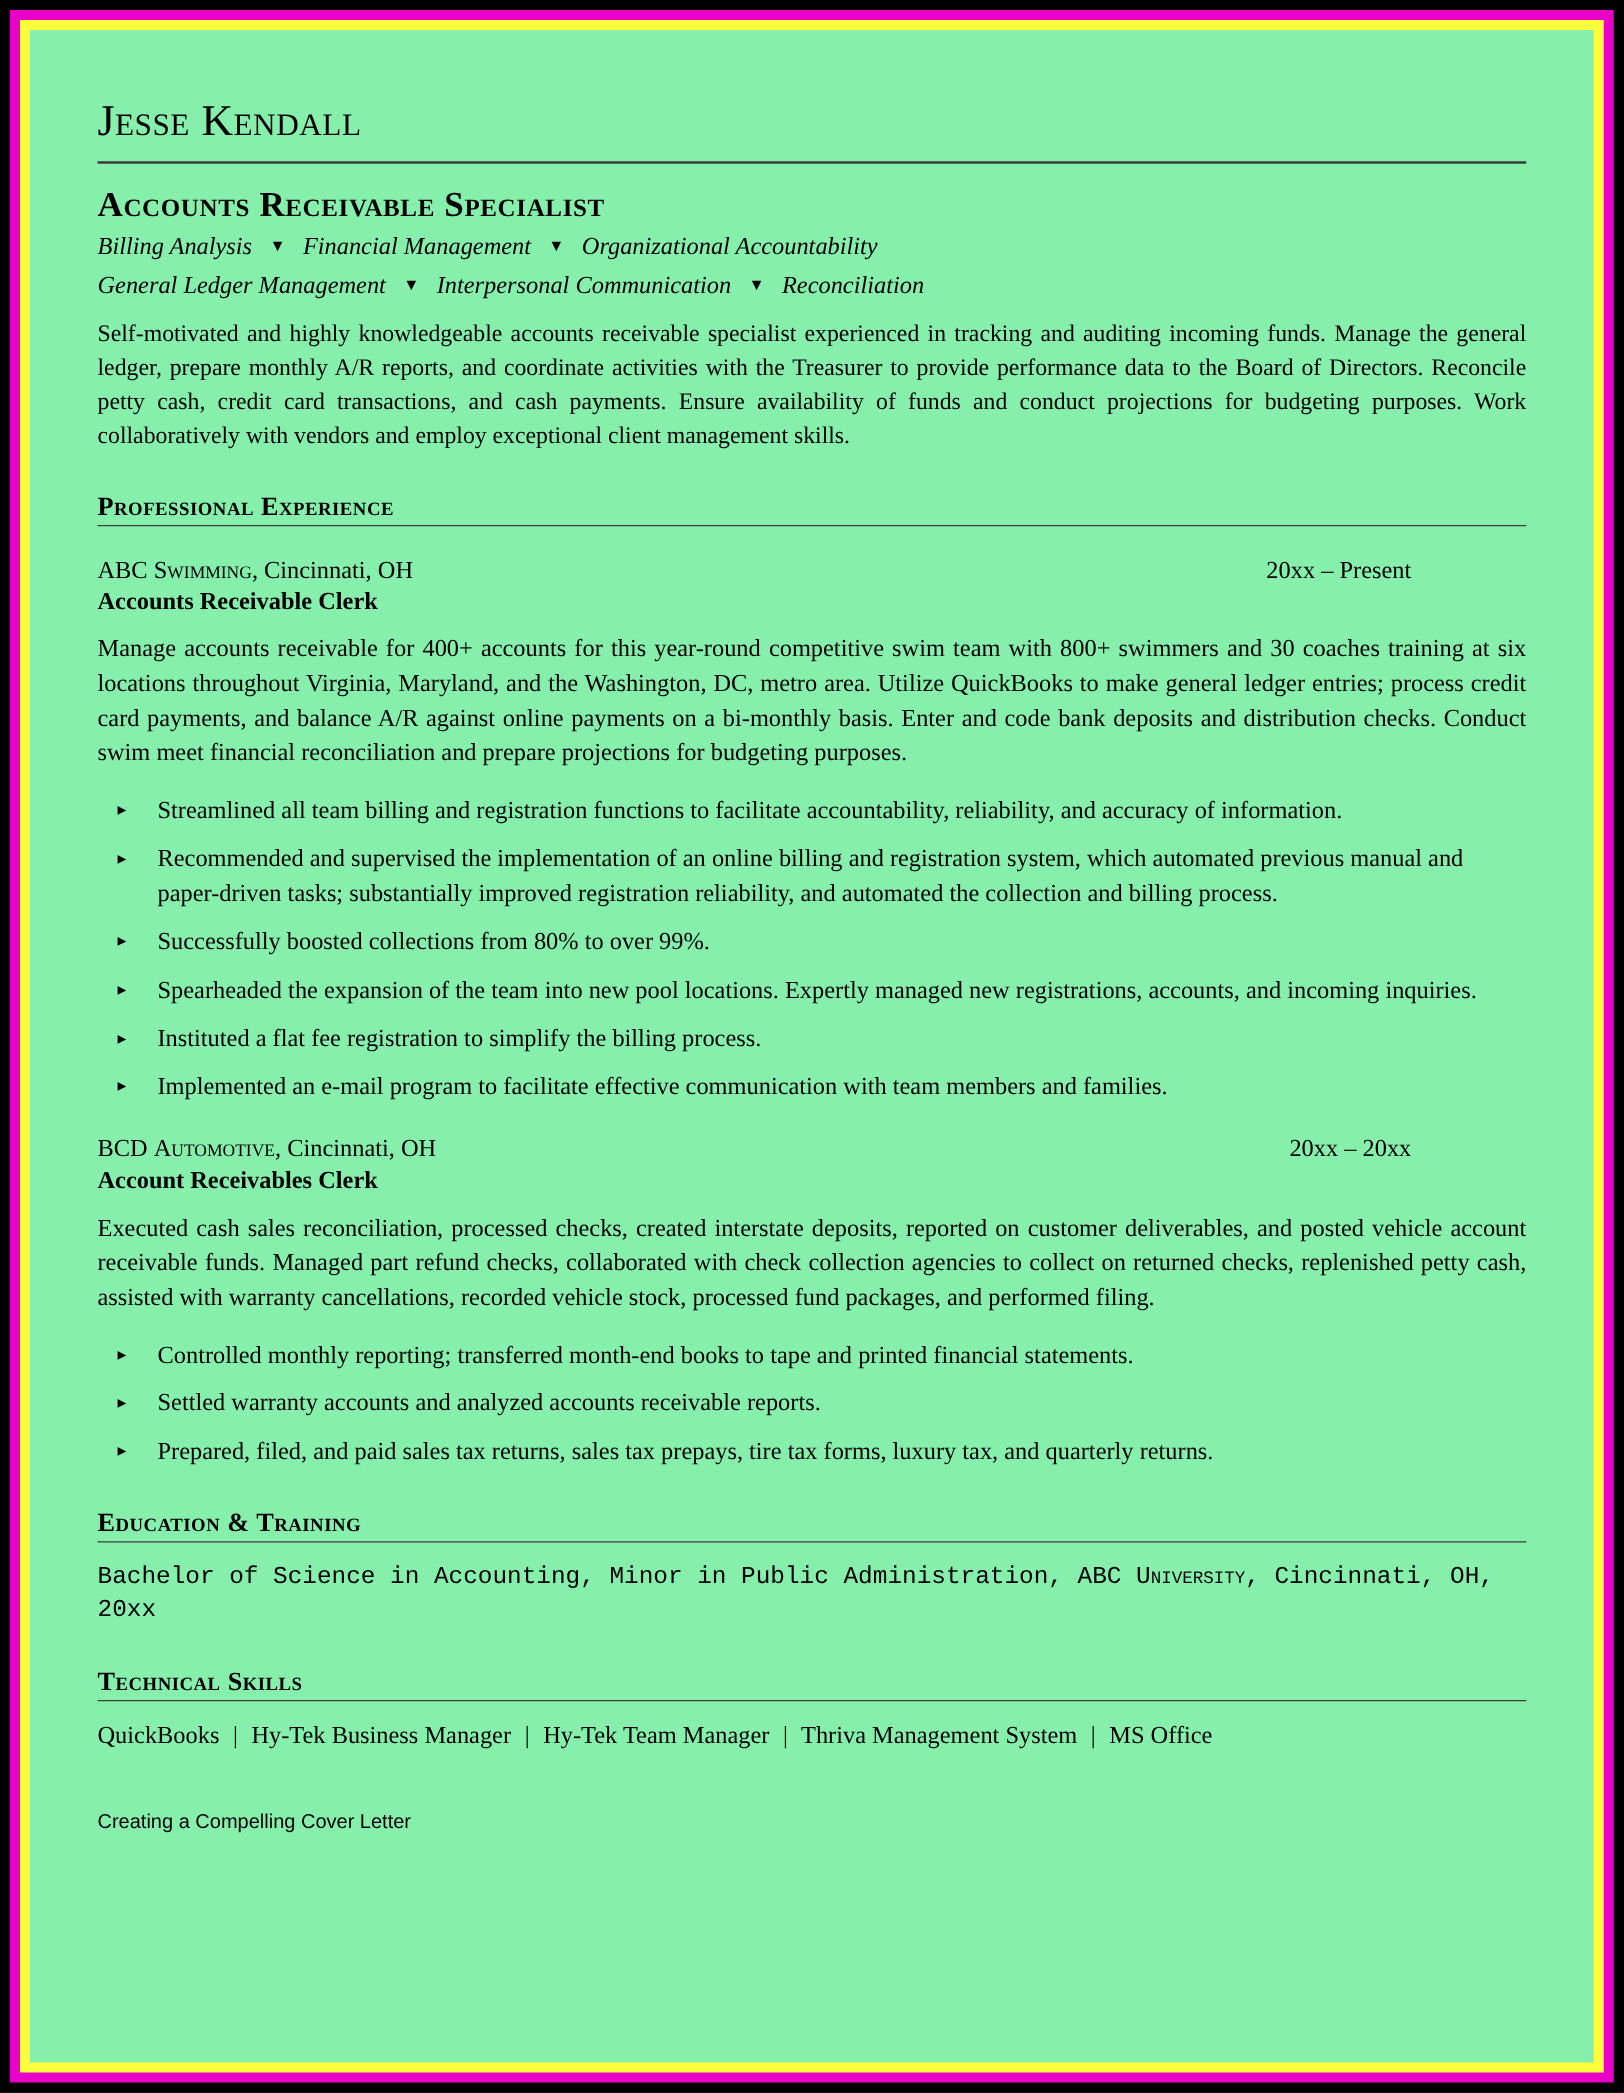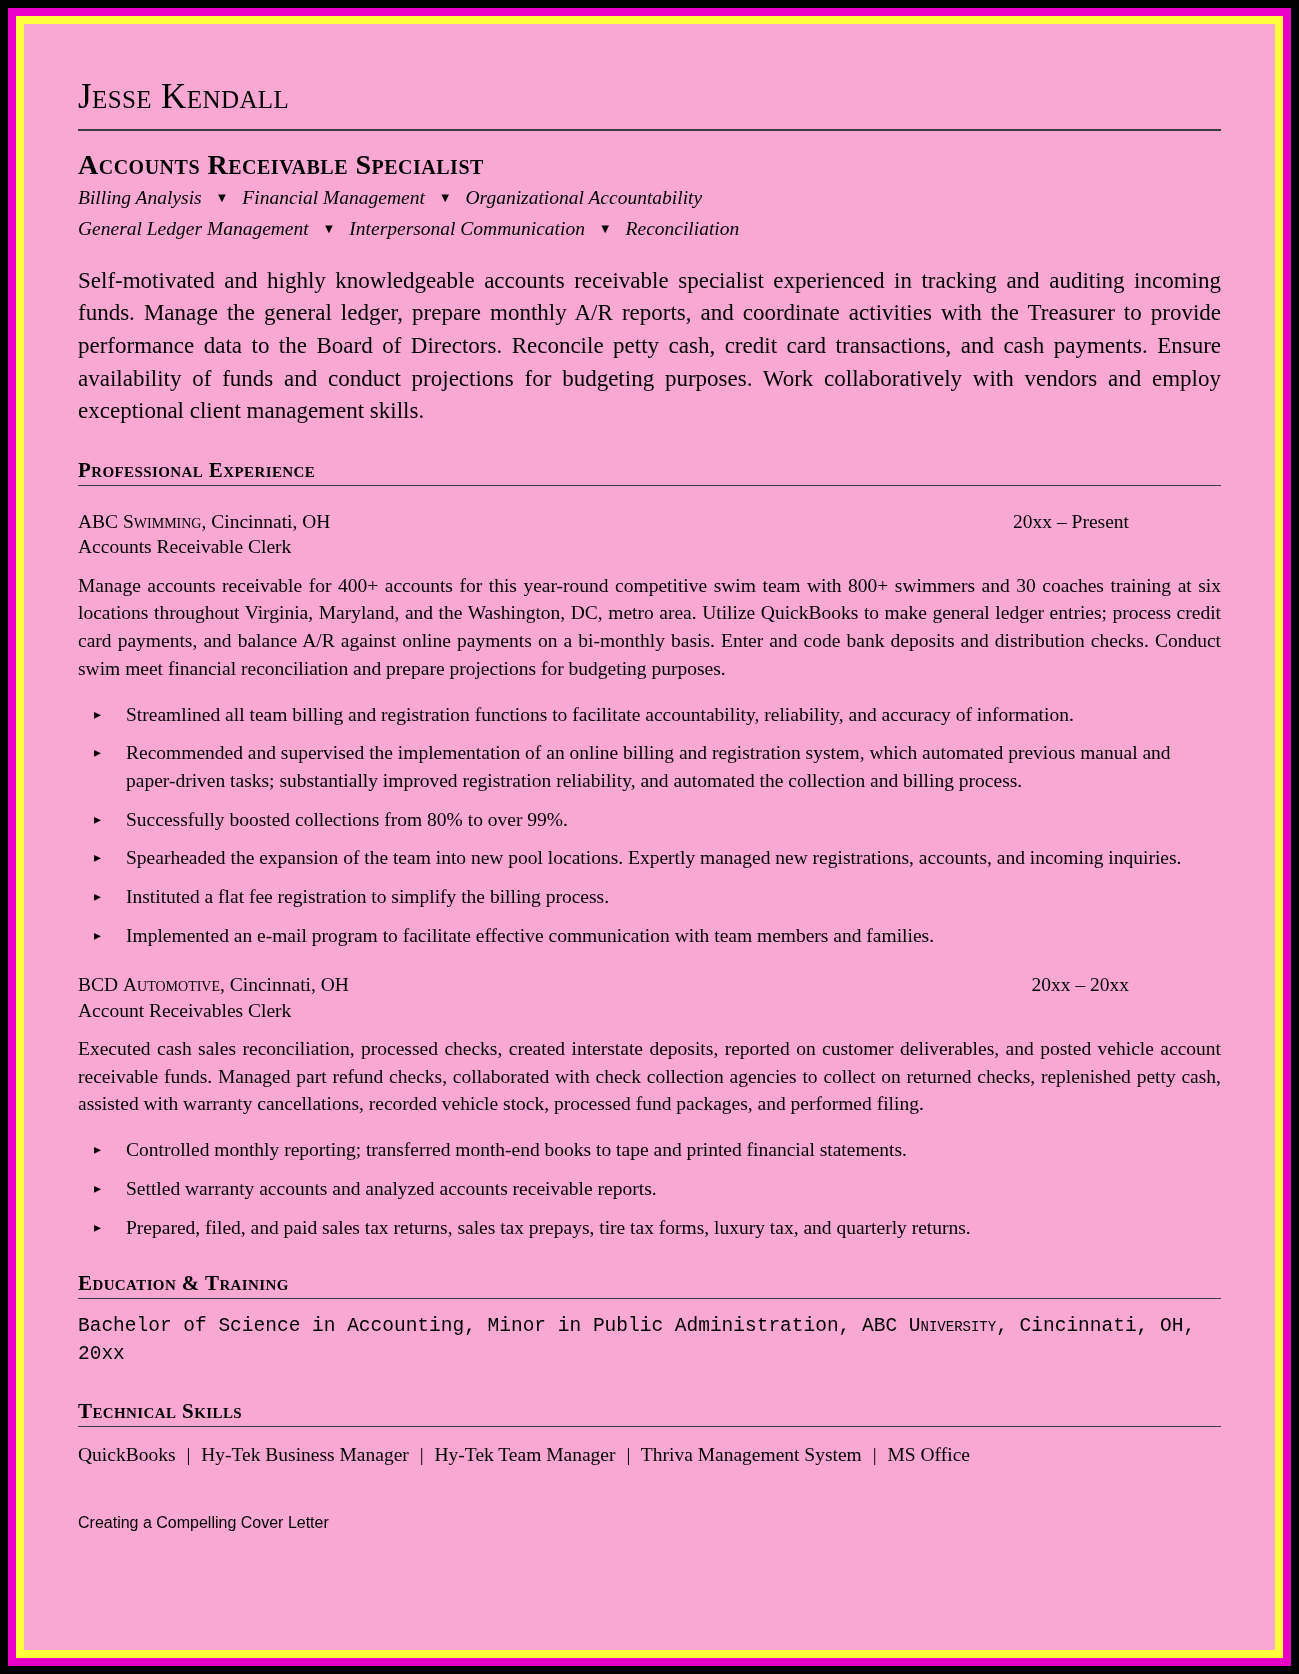--- a/index.html
+++ b/index.html
@@ -31,21 +31,21 @@
   #frame-yellow {
     position: absolute;
     left: 8px; top: 8px;
     right: 8px; bottom: 8px;
     background: #ffff3d;
   }
   #page {
     position: absolute;
     left: 8px; top: 8px;
     right: 8px; bottom: 8px;
-    background: #f9a8d4;
+    background: #86efac;
     overflow: hidden;
   }
 
   
   .sheet {
     position: absolute;
     left: 0; top: 0;
     width: 100%;
     height: 100%;
     padding: 55px 54px 0 54px;
@@ -97,24 +97,24 @@
   }
   .kw-sep {
     font-style: normal;
     font-size: 13px;
     padding: 0 9px;
     vertical-align: 2px;
   }
 
   
   .summary {
-    font-size: 23px;
+    font-size: 19px;
     line-height: 1.42;
     text-align: justify;
-    margin-top: 22px;
+    margin-top: 12px;
   }
 
   
   .section-head {
     font-size: 21px;
     font-weight: bold;
     font-variant: small-caps;
     letter-spacing: 0.4px;
     margin-top: 30px;
   }
@@ -136,21 +136,21 @@
     flex: 0 0 auto;
   }
   .employer .sc { font-variant: small-caps; }
   .entry-dates {
     margin-left: auto;
     padding-right: 92px;
     white-space: nowrap;
   }
   .role {
     font-size: 19.5px;
-    font-weight: normal;
+    font-weight: bold;
     line-height: 1.3;
     margin-top: 1px;
   }
   .entry-desc {
     font-size: 19.5px;
     line-height: 1.42;
     text-align: justify;
     margin-top: 12px;
   }
 

